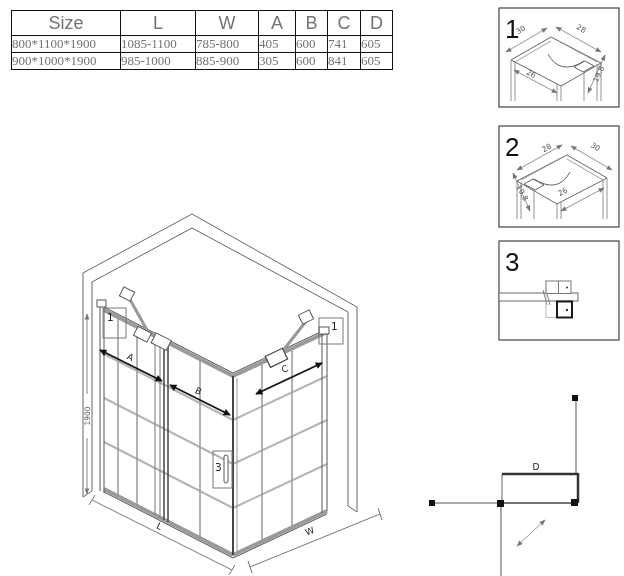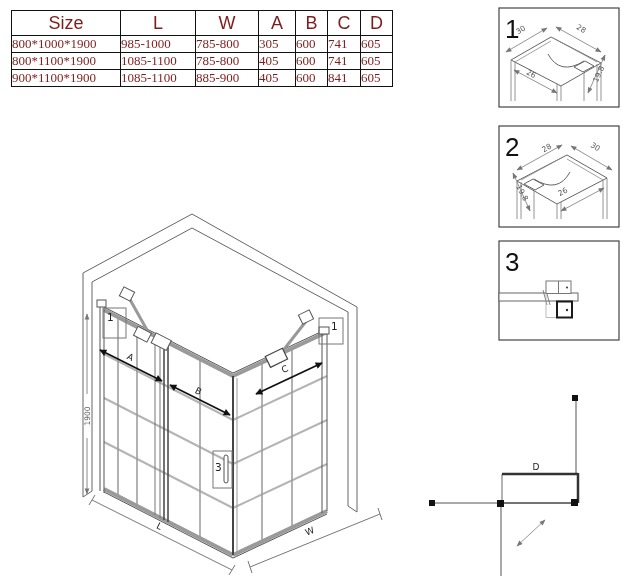--- a/index.html
+++ b/index.html
@@ -2,21 +2,21 @@
 <html><head>
 <meta charset="utf-8">
 <style>
   html,body{margin:0;padding:0;background:#fff;}
   .page{position:relative;width:624px;height:576px;background:#fff;overflow:hidden;
         font-family:"Liberation Sans",sans-serif;}
   svg.art{position:absolute;left:0;top:0;}
   table.size-table{position:absolute;left:11px;top:10px;border-collapse:collapse;
         table-layout:fixed;background:#fff;}
   .size-table th,.size-table td{border:1px solid #111;padding:0;
-        white-space:nowrap;overflow:hidden;color:#7f1d1d;}
+        white-space:nowrap;overflow:hidden;color:#737373;}
   .size-table th{height:24px;font-family:"Liberation Sans",sans-serif;
         font-weight:normal;font-size:18px;}
   .size-table td{height:15px;font-family:"Liberation Serif",serif;font-size:13px;}
   .panelnum{font-family:"Liberation Sans",sans-serif;font-size:26px;fill:#111;}
   .dimlbl{font-family:"DejaVu Sans",sans-serif;font-size:7.5px;fill:#555;}
   .biglbl{font-family:"DejaVu Sans",sans-serif;font-size:9px;fill:#222;}
   .calloutnum{font-family:"DejaVu Sans",sans-serif;font-size:10.5px;fill:#222;}
 </style>
 </head>
 <body>
@@ -200,42 +200,33 @@
         <th>L</th>
         <th>W</th>
         <th>A</th>
         <th>B</th>
         <th>C</th>
         <th>D</th>
       </tr>
     </thead>
     <tbody>
       <tr>
-        <td>800*1000*1900</td>
-        <td>985-1000</td>
-        <td>785-800</td>
-        <td>305</td>
-        <td>600</td>
-        <td>741</td>
-        <td>605</td>
-      </tr>
-      <tr>
         <td>800*1100*1900</td>
         <td>1085-1100</td>
         <td>785-800</td>
         <td>405</td>
         <td>600</td>
         <td>741</td>
         <td>605</td>
       </tr>
       <tr>
-        <td>900*1100*1900</td>
-        <td>1085-1100</td>
+        <td>900*1000*1900</td>
+        <td>985-1000</td>
         <td>885-900</td>
-        <td>405</td>
+        <td>305</td>
         <td>600</td>
         <td>841</td>
         <td>605</td>
       </tr>
     </tbody>
   </table>
 
 </div>
 
 </body></html>

